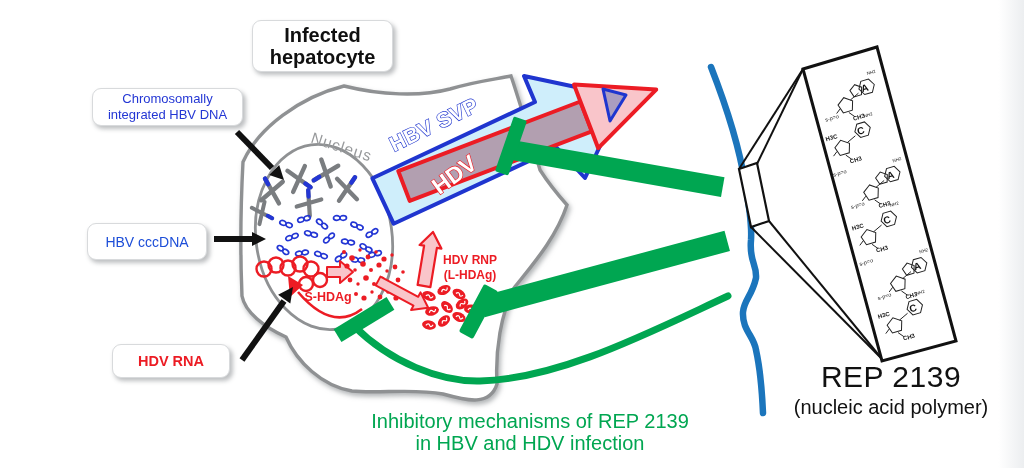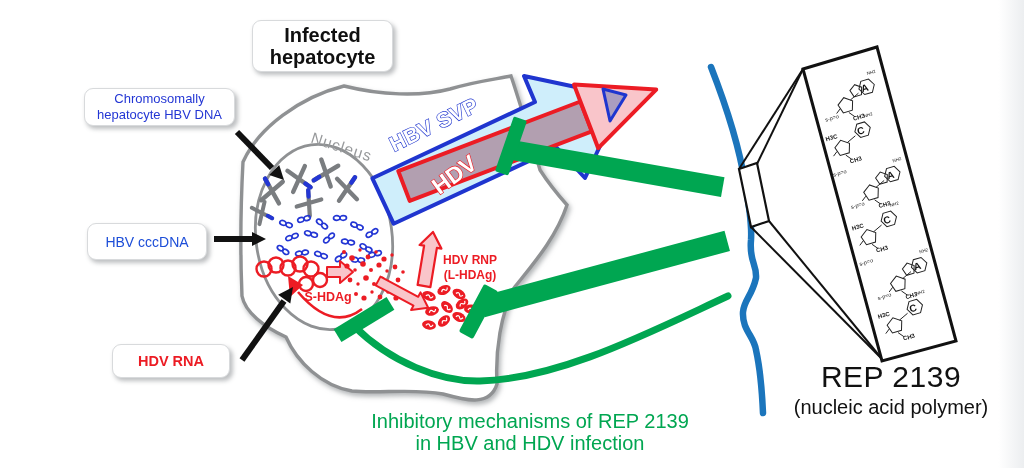--- a/index.html
+++ b/index.html
@@ -4,21 +4,21 @@
 <style>
   html,body{margin:0;padding:0;background:#fff;}
   .stage{position:relative;width:1024px;height:468px;overflow:hidden;
          background:linear-gradient(to right,#ffffff 97.5%,#eceef0 100%);
          font-family:"Liberation Sans", sans-serif;}
   .stage svg{position:absolute;left:0;top:0;}
   .lbl{position:absolute;background:#fff;border:1px solid #d8dadc;border-radius:9px;
        box-shadow:2.5px 3px 4px rgba(110,115,120,.45);
        display:flex;flex-direction:column;justify-content:center;text-align:center;box-sizing:border-box;}
   .lbl-infected{left:252px;top:20px;width:141px;height:52px;font-size:20px;font-weight:bold;color:#101010;line-height:22px;}
-  .lbl-chrom{left:84px;top:88px;width:151px;height:38px;font-size:13px;color:#2336d4;line-height:16px;text-align:center;}
+  .lbl-chrom{left:92px;top:88px;width:151px;height:38px;font-size:13px;color:#2336d4;line-height:16px;text-align:center;}
   .lbl-ccc{left:87px;top:223px;width:120px;height:37px;font-size:14px;color:#1d4ed8;}
   .lbl-hdvrna{left:112px;top:344px;width:118px;height:34px;font-size:14.5px;font-weight:bold;color:#ec1c24;justify-content:center;}
   .caption{position:absolute;left:315px;top:410px;width:430px;text-align:center;
            color:#00a651;font-size:20px;line-height:22px;}
   .repblock{position:absolute;left:756px;top:360px;width:270px;text-align:center;color:#111;}
   .rep-title{font-size:30px;letter-spacing:.5px;}
   .rep-sub{font-size:20px;margin-top:2px;}
   .tchem{font-size:5.5px;fill:#222;}
   .tchem2{font-size:6px;fill:#111;font-weight:bold;}
   .tchem3{font-size:4.5px;fill:#222;}
@@ -290,21 +290,21 @@
     </g>
   </g>
 </svg>
 
 <div class="lbl lbl-infected">
   <span>Infected</span>
   <span>hepatocyte</span>
 </div>
 <div class="lbl lbl-chrom">
   <span>Chromosomally</span>
-  <span>hepatocyte HBV DNA</span>
+  <span>integrated HBV DNA</span>
 </div>
 <div class="lbl lbl-ccc">
   <span>HBV cccDNA</span>
 </div>
 <div class="lbl lbl-hdvrna">
   <span>HDV RNA</span>
 </div>
 
 <div class="caption">
   <div>Inhibitory mechanisms of REP 2139</div>

